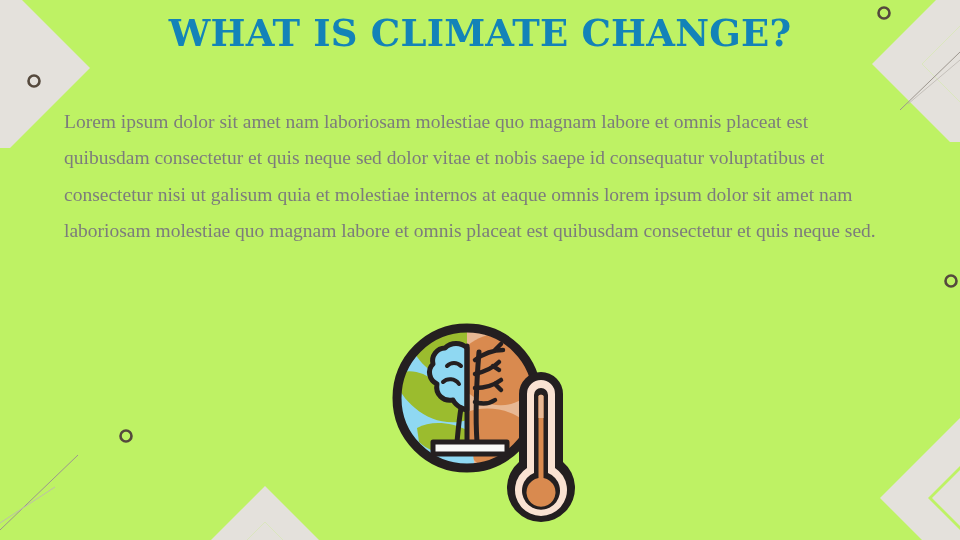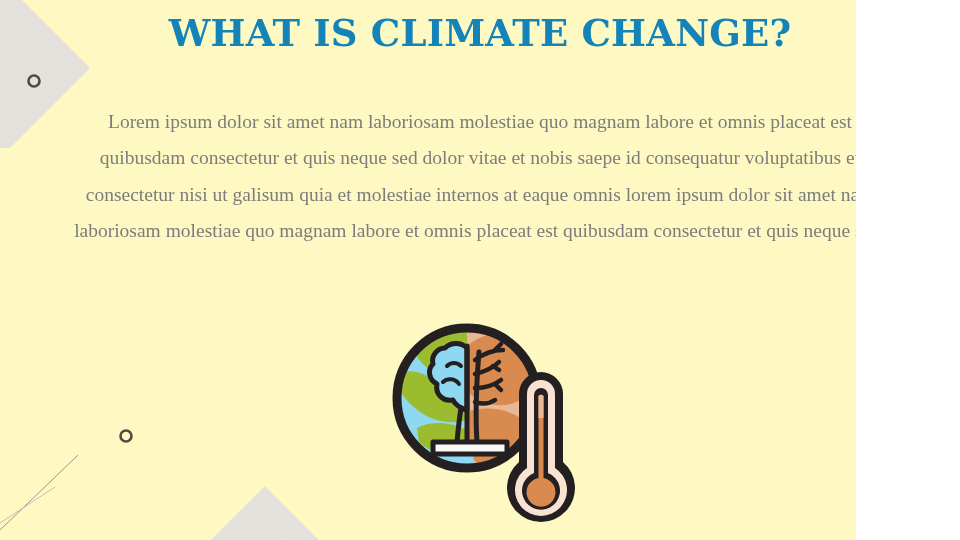--- a/index.html
+++ b/index.html
@@ -8,23 +8,23 @@
   }
   body {
     width: 960px;
     height: 540px;
     overflow: hidden;
     font-family: "Liberation Sans", sans-serif;
   }
 
   #slide {
     position: relative;
-    width: 856px;
+    width: 960px;
     height: 540px;
-    background: #fef9c3;
+    background: #bef264;
     overflow: hidden;
   }
 
   
   .deco-layer {
     position: absolute;
     inset: 0;
     pointer-events: none;
   }
   .deco-svg {
@@ -50,21 +50,20 @@
     line-height: 1.12;
     white-space: nowrap;
   }
 
   
   #body-text {
     position: absolute;
     top: 104px;
     left: 64px;
     width: 832px;
-    text-align: center;
     font-family: "Liberation Serif", "DejaVu Serif", serif;
     font-size: 19.5px;
     line-height: 36.3px;
     color: #7C7C7C;
   }
 
   
   #illustration {
     position: absolute;
     top: 316px;

